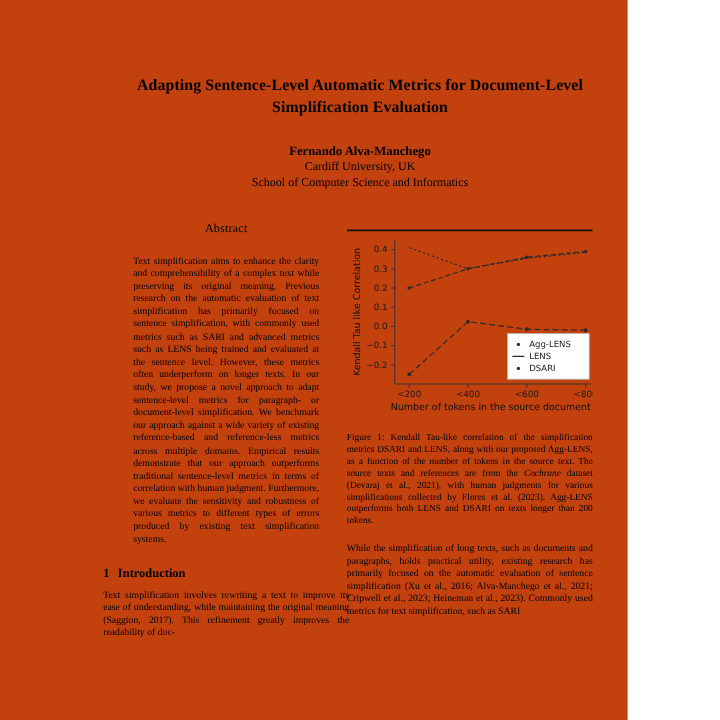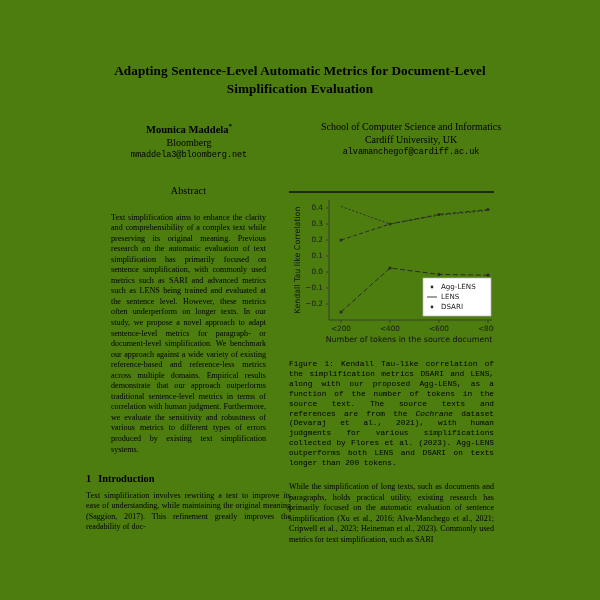--- a/index.html
+++ b/index.html
@@ -11,23 +11,23 @@
     width: 600px;
     height: 600px;
     overflow: hidden;
     font-family: "Liberation Serif", serif;
     color: #000000;
     position: relative;
   }
   .page {
     position: absolute;
     left: 0; top: 0;
-    width: 600px;
+    width: 523px;
     height: 600px;
-    background: #4d7c0f;
+    background: #c2410c;
   }
 
   
   .title {
     position: absolute;
     left: 78px;
     top: 62px;
     width: 444px;
     text-align: center;
     font-weight: bold;
@@ -116,48 +116,42 @@
   .figure-canvas {
     width: 205px;
     height: 168px;
     display: block;
   }
   .figure-caption {
     margin: 6px 0 0 0;
     font-size: 7.8px;
     line-height: 9.9px;
     text-align: justify;
-    font-family: Liberation Mono, monospace;
   }
   .spacer-after-caption { height: 13px; }
 
   
   text.tick  { font-family: "DejaVu Sans", sans-serif; font-size: 7.3px; fill: #1a1a1a; }
   text.axl   { font-family: "DejaVu Sans", sans-serif; font-size: 7.9px; fill: #111; }
   text.leg   { font-family: "DejaVu Sans", sans-serif; font-size: 7.1px; fill: #1a1a1a; }
 </style>
 </head>
 <body>
 
 <div class="page">
 
   <div class="title">Adapting Sentence-Level Automatic Metrics for Document-Level Simplification Evaluation</div>
 
   <div class="authors">
 
+
     <div class="author-col">
-      <div class="author-name"><span>Mounica Maddela</span><sup>*</sup></div>
-      <div class="author-aff">Bloomberg</div>
-      <div class="author-mail">mmaddela3@bloomberg.net</div>
-    </div>
-
-    <div class="author-col">
+      <div class="author-name">Fernando Alva-Manchego</div>
+      <div class="author-aff">Cardiff University, UK</div>
       <div class="author-aff">School of Computer Science and Informatics</div>
-      <div class="author-aff">Cardiff University, UK</div>
-      <div class="author-mail">alvamanchegof@cardiff.ac.uk</div>
     </div>
 
   </div>
 
   <div class="col col-left">
     <div class="abstract-head">Abstract</div>
     <p class="abstract-body">Text simplification aims to enhance the clarity and comprehensibility of a complex text while preserving its original meaning. Previous research on the automatic evaluation of text simplification has primarily focused on sentence simplification, with commonly used metrics such as SARI and advanced metrics such as LENS being trained and evaluated at the sentence level. However, these metrics often underperform on longer texts. In our study, we propose a novel approach to adapt sentence-level metrics for paragraph- or document-level simplification. We benchmark our approach against a wide variety of existing reference-based and reference-less metrics across multiple domains. Empirical results demonstrate that our approach outperforms traditional sentence-level metrics in terms of correlation with human judgment. Furthermore, we evaluate the sensitivity and robustness of various metrics to different types of errors produced by existing text simplification systems.</p>
 
     <div class="section-head">
       <span class="num">1</span><span>Introduction</span>

